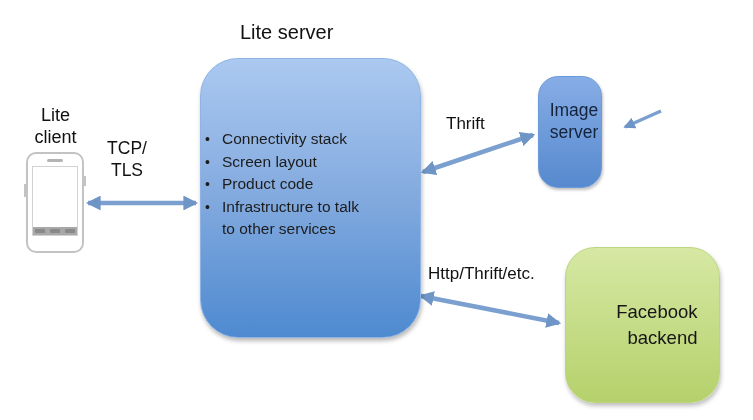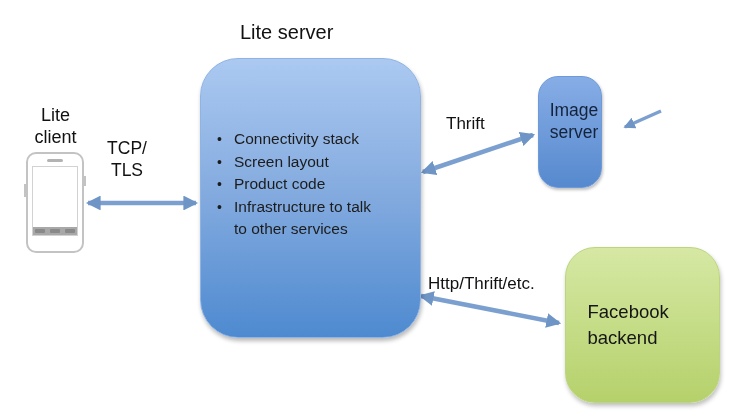--- a/index.html
+++ b/index.html
@@ -19,21 +19,21 @@
 
   
   .server-box {
     left:200px; top:58px; width:219px; height:278px;
     border-radius:38px;
     background:linear-gradient(180deg,#abc9f1 0%, #84abdf 48%, #4e8ad0 100%);
     border:1px solid #8fb4e4;
     box-shadow:1px 3px 4px rgba(0,0,0,0.28);
   }
   .server-bullets {
-    left:216px; top:128px; width:166px;
+    left:204px; top:128px; width:166px;
     margin:0; padding:0; list-style:none;
     font-size:15.5px; line-height:22.5px; color:#1c1c1c;
   }
   .server-bullets li { position:relative; padding-left:18px; width:148px; }
   .server-bullets li::before {
     content:"•"; position:absolute; left:1px; top:0; font-size:14px; color:#1c1c1c;
   }
 
   
   .client-label {
@@ -59,21 +59,21 @@
   }
   .phone .navbar span { width:10px; height:4px; background:#898989; border-radius:1px; }
   .phone .side-btn { position:absolute; width:2px; background:#c3c3c3; }
   .side-btn.l { left:-4px; top:30px; height:13px; }
   .side-btn.r { right:-4px; top:22px; height:10px; }
 
   
   .conn-label { font-size:17px; color:#111; }
   .tcp-label { left:92px; top:137px; width:70px; text-align:center; font-size:17.5px; line-height:22px; }
   .thrift-label { left:446px; top:114px; width:70px; }
-  .http-label { left:428px; top:274px; width:140px; }
+  .http-label { left:428px; top:264px; width:140px; }
 
   
   .image-server-box {
     left:538px; top:76px; width:64px; height:112px;
     border-radius:20px;
     background:linear-gradient(180deg,#87ade6 0%, #5689ce 100%);
     border:1px solid #6d9ad8;
     box-shadow:1px 2px 3px rgba(0,0,0,0.25);
     box-sizing:border-box;
     text-align:center; padding-top:22px;
@@ -93,21 +93,21 @@
   }
 
   
   .facebook-box {
     left:565px; top:247px; width:155px; height:156px;
     border-radius:30px;
     background:linear-gradient(180deg,#d6e8a4 0%, #b5d16b 100%);
     border:1px solid #bcd57e;
     box-shadow:1px 3px 4px rgba(0,0,0,0.25);
     box-sizing:border-box;
-    display:flex; align-items:center; justify-content:center; text-align:left;
+    display:flex; align-items:center; justify-content:center; text-align:right;
     font-size:18.5px; line-height:26px; color:#151515;
   }
   .facebook-box .inner { width:110px; }
   .image-server-box .inner { width:70px; margin:0 auto; }
 
   
   svg.arrows { position:absolute; left:0; top:0; width:753px; height:420px; pointer-events:none; }
 </style>
 </head>
 <body>

